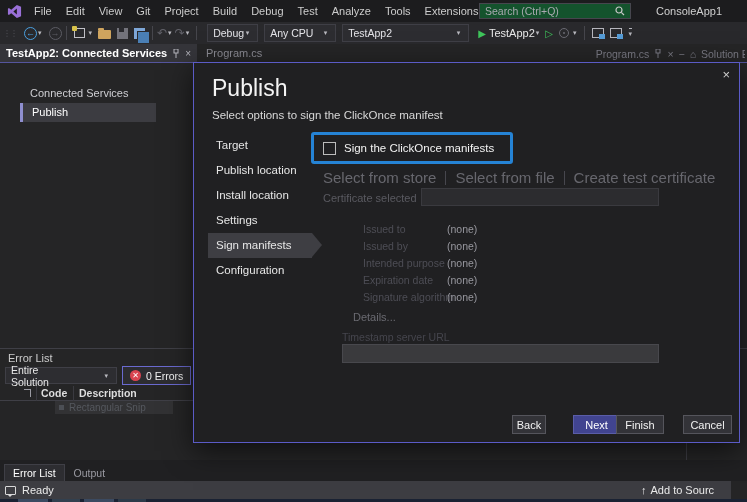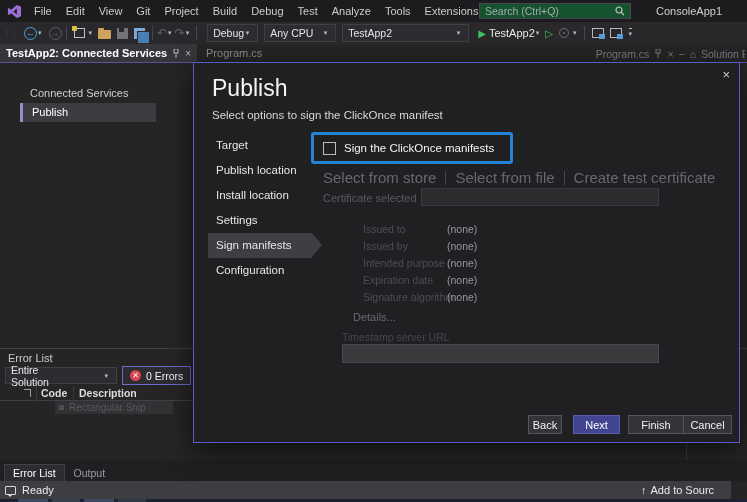--- a/index.html
+++ b/index.html
@@ -343,19 +343,19 @@
       <span class="dl">Expiration date</span><span class="dv">(none)</span>
     </div>
     <div class="detail-row" style="top:228px">
       <span class="dl">Signature algorithm</span><span class="dv">(none)</span>
     </div>
 
     <span class="details-link">Details...</span>
     <span class="ts-label">Timestamp server URL</span>
     <div class="ts-box"></div>
 
-    <button class="dlg-btn" style="left:334px; width:34px">Back</button>
+    <button class="dlg-btn" style="left:318px; width:34px">Back</button>
     <button class="dlg-btn primary" style="left:379px; width:47px">Next</button>
-    <button class="dlg-btn" style="left:434px; width:56px">Finish</button>
+    <button class="dlg-btn" style="left:422px; width:48px">Finish</button>
     <button class="dlg-btn" style="left:489px; width:49px">Cancel</button>
   </div>
 
 </div>
 
 </body></html>

